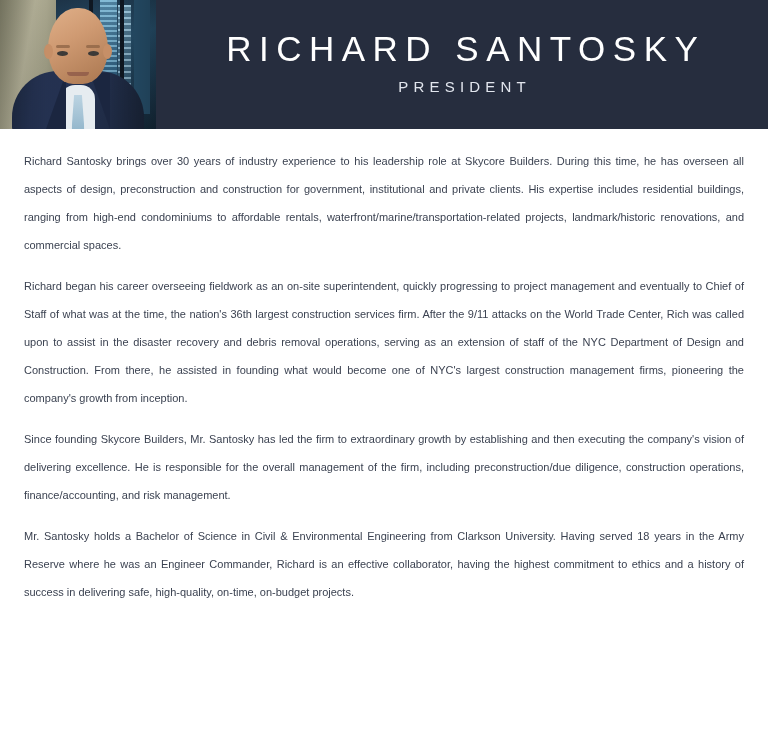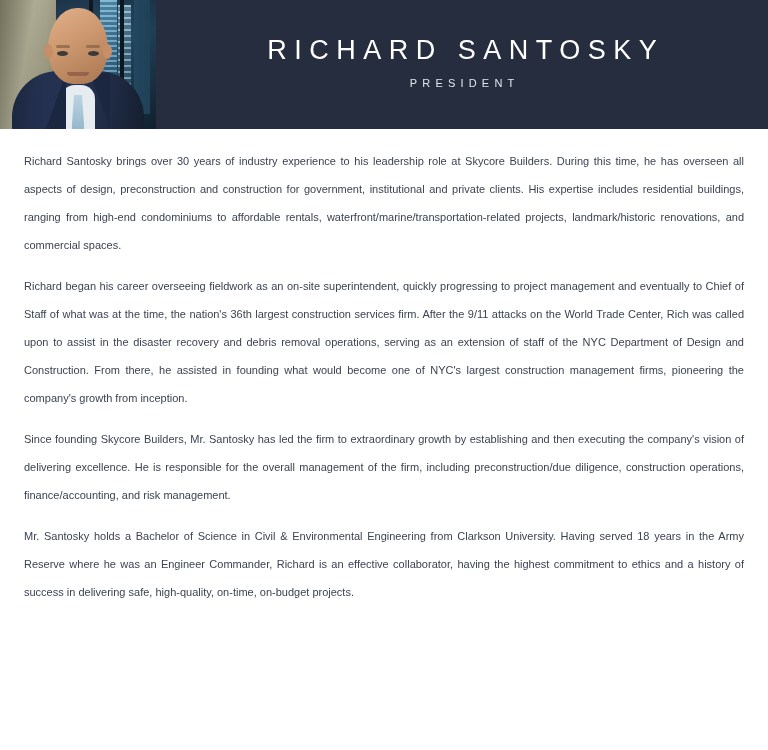--- a/index.html
+++ b/index.html
@@ -205,31 +205,31 @@
   .header-text {
     flex: 1 1 auto;
     display: flex;
     flex-direction: column;
     align-items: center;
     justify-content: center;
     padding-bottom: 4px;
   }
   .person-name {
     color: #ffffff;
-    font-size: 27px;
+    font-size: 35px;
     font-weight: 400;
     letter-spacing: 7.5px;
     text-indent: 7.5px;
     line-height: 1.1;
     white-space: nowrap;
   }
   .person-title {
     margin-top: 11px;
     color: #e2e6ee;
-    font-size: 11px;
+    font-size: 15px;
     font-weight: 400;
     letter-spacing: 5.2px;
     text-indent: 5.2px;
     line-height: 1.1;
     white-space: nowrap;
   }
 
   
   .bio {
     padding: 18px 24px 0 24px;

